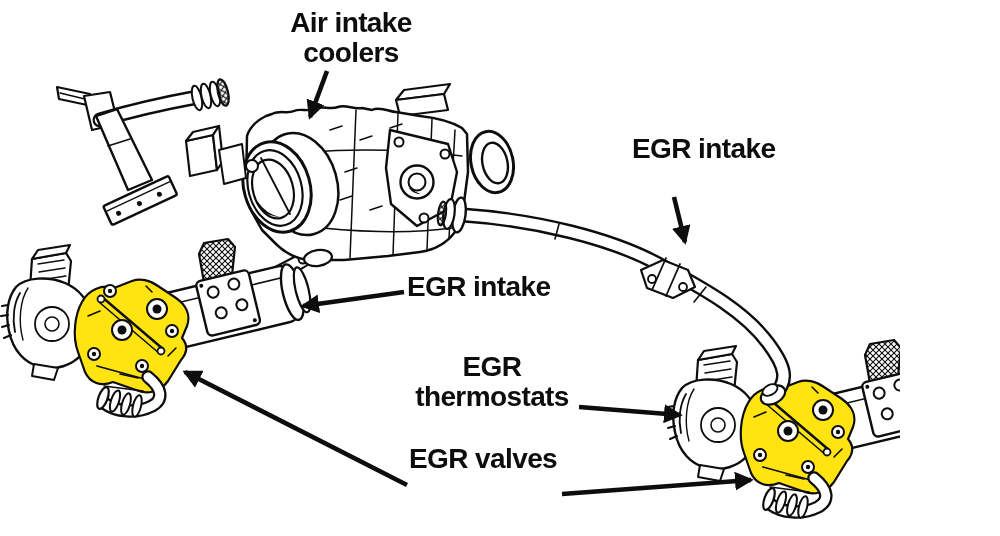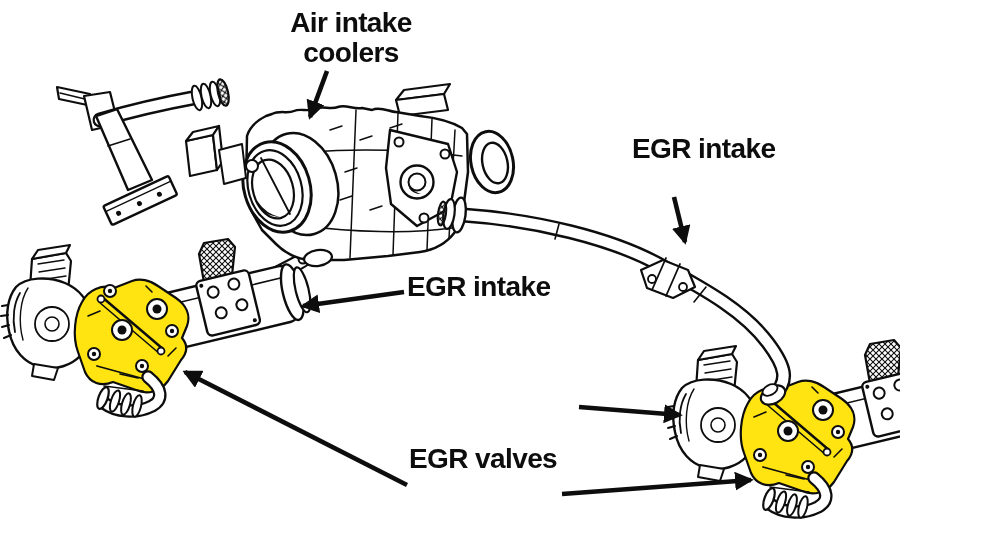--- a/index.html
+++ b/index.html
@@ -186,15 +186,19 @@
     <span>Air intake</span>
     <span>coolers</span>
   </div>
 
   <div class="lbl" style="left:632px;top:134px">
     <span>EGR intake</span>
   </div>
 
   <div class="lbl" style="left:407px;top:272px">EGR intake</div>
 
+  <div class="lbl center" style="left:408px;top:352px;width:168px">
+    <span>EGR</span>
+    <span>thermostats</span>
+  </div>
 
   <div class="lbl" style="left:409px;top:444px">EGR valves</div>
 </div>
 
 </body></html>

